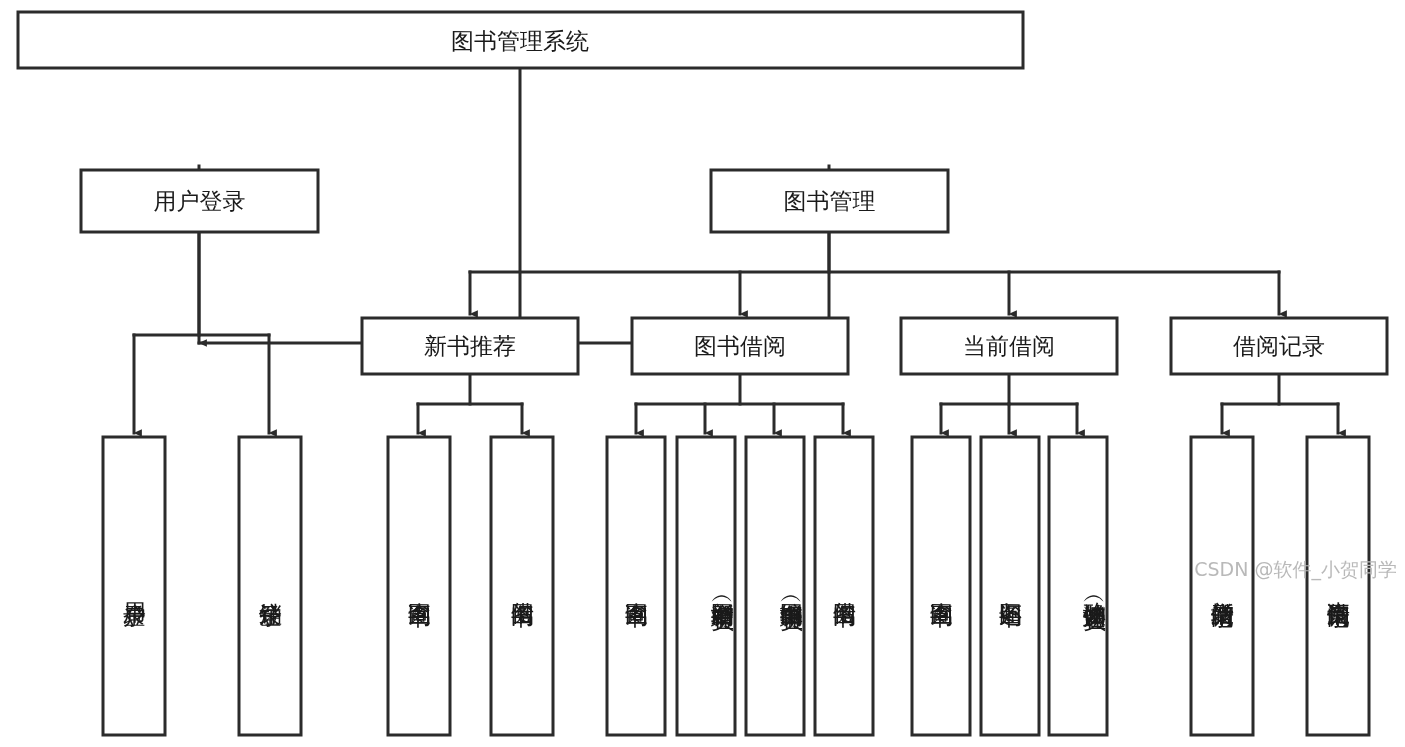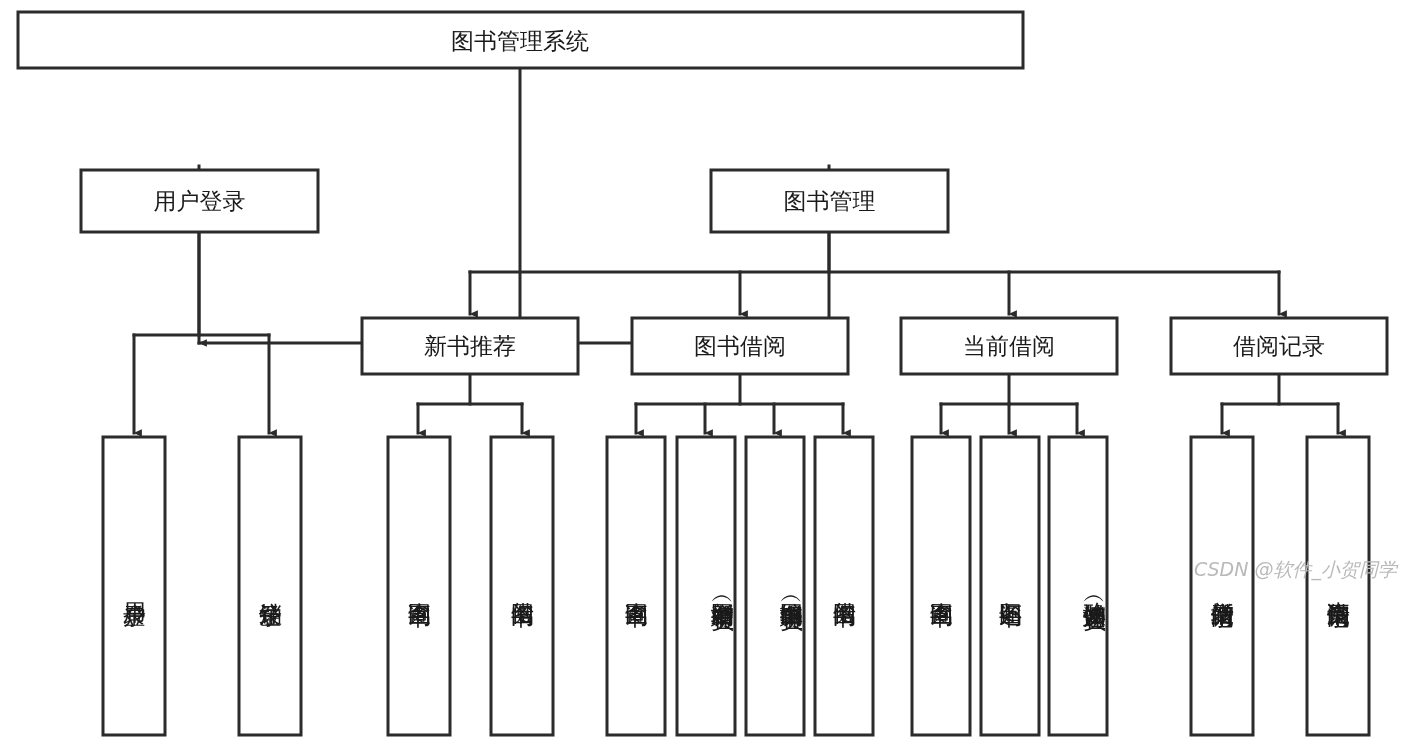--- a/index.html
+++ b/index.html
@@ -66,21 +66,20 @@
   }
   #watermark {
     position: absolute;
     right: 8px;
     bottom: 4px;
     font-family: "DejaVu Sans", "Liberation Sans", sans-serif;
     font-size: 19px;
     color: #b9b9b9;
     white-space: nowrap;
     user-select: none;
-    font-style: italic;
   }
 </style>
 </head>
 <body>
 
 <div id="diagram-root">
 
   <svg id="flow-svg" viewBox="0 0 1405 747">
     <defs>
       <marker id="arrow" viewBox="0 0 12 12" refX="6" refY="10.5" markerWidth="9" markerHeight="9" orient="auto-start-reverse" markerUnits="userSpaceOnUse">

